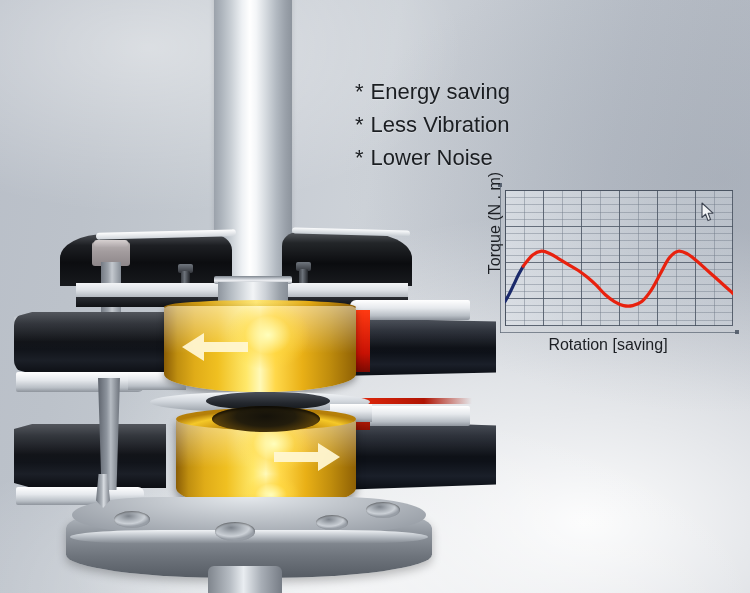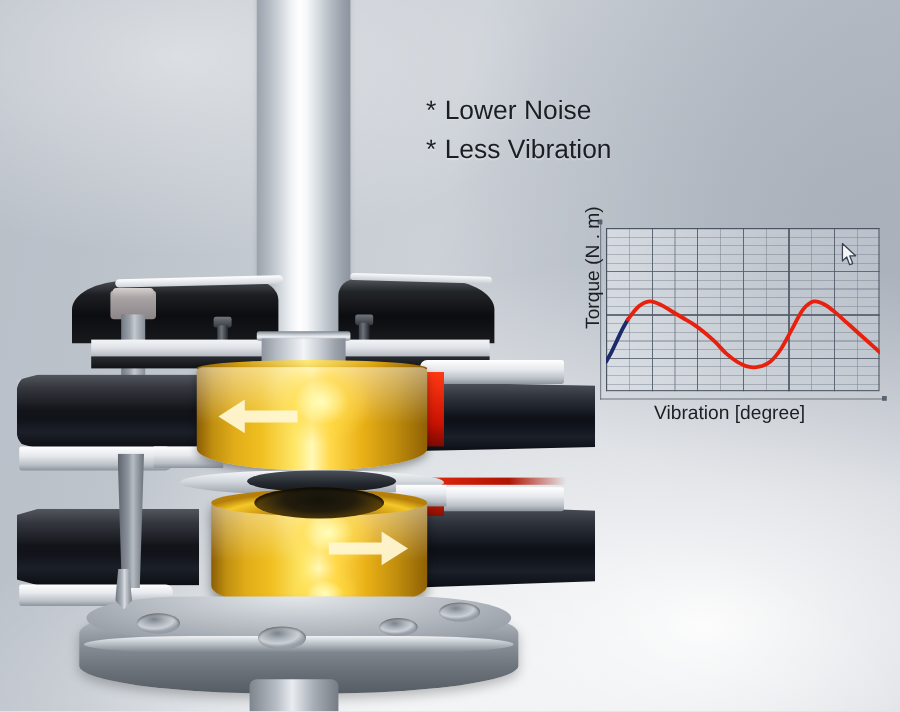--- a/index.html
+++ b/index.html
@@ -432,24 +432,27 @@
     <div class="hole" style="left:215px;top:522px;width:40px;height:19px;"></div>
     <div class="hole" style="left:316px;top:515px;width:32px;height:15px;"></div>
     <div class="hole" style="left:366px;top:502px;width:34px;height:16px;"></div>
     <div class="pin"></div>
     <div class="stub"></div>
   </div>
 
 
   <div class="bullets">
     <div>
-      <span class="star">*</span><span>Lower Noise</span>
+      <span class="star">*</span><span>Energy saving</span>
     </div>
     <div>
       <span class="star">*</span><span>Less Vibration</span>
+    </div>
+    <div>
+      <span class="star">*</span><span>Lower Noise</span>
     </div>
   </div>
 
   <div id="chart">
     <div class="chart-plot">
       <div class="grid-minor"></div>
       <div class="grid-major"></div>
       <div class="chart-frame"></div>
     </div>
     <div class="axis-y"></div>
@@ -457,21 +460,21 @@
     <div class="axis-tick-top"></div>
     <div class="axis-tick-right"></div>
 
     <svg class="curve" id="curve-svg" width="228" height="136" viewBox="0 0 228 136">
         <path d="M 0.00 111.52 C 0.76 110.16, 3.04 106.31, 4.56 103.36 C 6.08 100.41, 7.60 97.01, 9.12 93.84 C 10.64 90.67, 12.16 87.27, 13.68 84.32 C 15.20 81.37, 17.48 77.52, 18.24 76.16" fill="none" stroke="#1b2a6b" stroke-width="3.2" stroke-linecap="round" stroke-linejoin="round"></path>
         <path d="M 18.24 76.16 C 19.76 74.35, 24.32 67.77, 27.36 65.28 C 30.40 62.79, 33.44 61.43, 36.48 61.20 C 39.52 60.97, 42.56 62.56, 45.60 63.92 C 48.64 65.28, 51.68 67.55, 54.72 69.36 C 57.76 71.17, 60.80 72.99, 63.84 74.80 C 66.88 76.61, 69.92 78.20, 72.96 80.24 C 76.00 82.28, 79.04 84.55, 82.08 87.04 C 85.12 89.53, 88.16 92.25, 91.20 95.20 C 94.24 98.15, 97.28 102.00, 100.32 104.72 C 103.36 107.44, 106.40 109.71, 109.44 111.52 C 112.48 113.33, 115.52 114.92, 118.56 115.60 C 121.60 116.28, 124.64 116.28, 127.68 115.60 C 130.72 114.92, 133.76 114.01, 136.80 111.52 C 139.84 109.03, 142.88 105.17, 145.92 100.64 C 148.96 96.11, 152.00 89.76, 155.04 84.32 C 158.08 78.88, 161.12 71.85, 164.16 68.00 C 167.20 64.15, 170.24 61.88, 173.28 61.20 C 176.32 60.52, 179.36 62.33, 182.40 63.92 C 185.44 65.51, 188.48 68.23, 191.52 70.72 C 194.56 73.21, 197.60 76.16, 200.64 78.88 C 203.68 81.60, 206.72 84.32, 209.76 87.04 C 212.80 89.76, 215.84 92.48, 218.88 95.20 C 221.92 97.92, 226.48 102.00, 228.00 103.36" fill="none" stroke="#e8210e" stroke-width="3.2" stroke-linecap="round" stroke-linejoin="round"></path>
         <path d="M 228.00 103.36 C 229.52 104.72, 234.08 109.48, 237.12 111.52 C 240.16 113.56, 243.20 115.15, 246.24 115.60 C 249.28 116.05, 252.32 115.83, 255.36 114.24 C 258.40 112.65, 261.44 109.25, 264.48 106.08 C 267.52 102.91, 272.08 97.01, 273.60 95.20" fill="none" stroke="#e8210e" stroke-width="3.2" stroke-linecap="round" stroke-linejoin="round"></path>
       </svg>
 
     <div class="ylabel">Torque  (N . m)</div>
-    <div class="xlabel">Vibration [degree]</div>
+    <div class="xlabel">Rotation [saving]</div>
   </div>
 
   <div class="cursor">
     <svg width="14" height="20" viewBox="0 0 14 20">
       <path d="M1 1 L1 15.5 L4.6 12.2 L7 18.6 L9.6 17.6 L7.2 11.3 L12 11.1 Z" fill="#f2f4f6" stroke="#3c4350" stroke-width="1.1" stroke-linejoin="round"></path>
     </svg>
   </div>
 
 </div>
 

